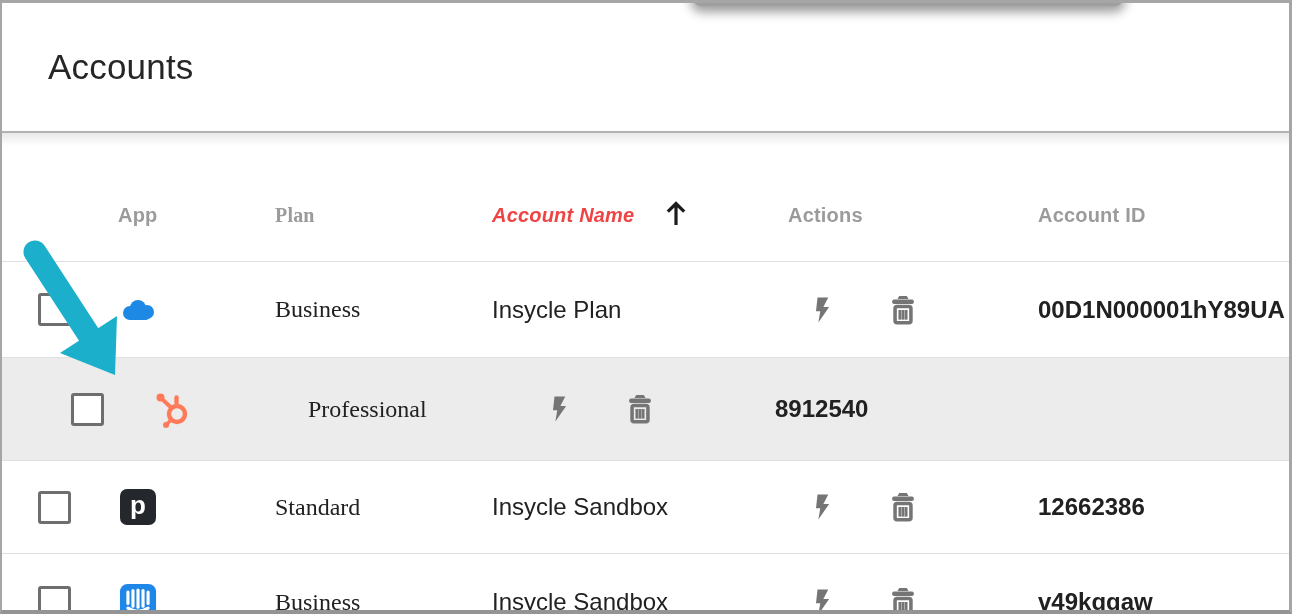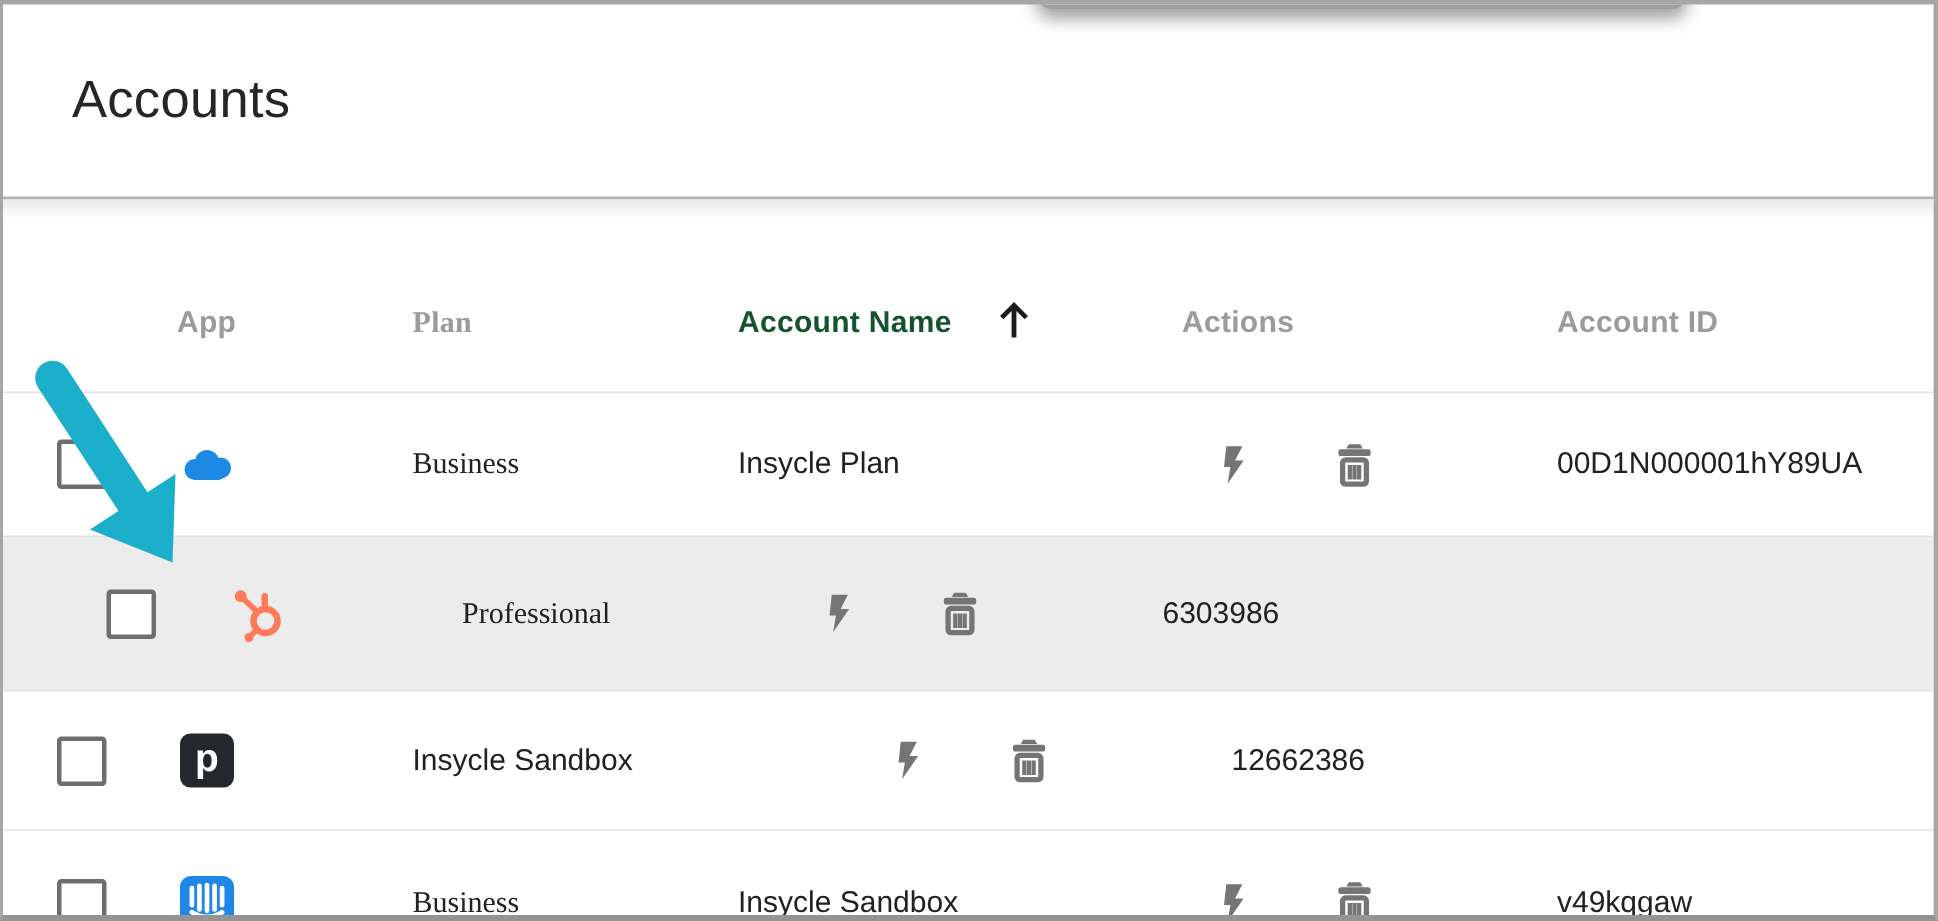--- a/index.html
+++ b/index.html
@@ -63,31 +63,31 @@
   .trow.header { height: 116px; }
   .trow.r1 { height: 96px; }
   .trow.r2 { height: 103px; background: #ececec; padding-left: 33px; }
   .trow.r3 { height: 93px; }
   .trow.r4 { height: 96px; border-bottom: none; }
   .col-select  { width: 78px;  padding-left: 36px; }
   .col-app     { width: 157px; padding-left: 38px; }
   .col-plan    { width: 217px; padding-left: 38px; font-family: Liberation Serif, serif; }
   .col-name    { width: 296px; padding-left: 38px; }
   .col-actions { width: 250px; padding-left: 0; display: flex; align-items: center; }
-  .col-id      { flex: 1; padding-left: 38px; white-space: nowrap; overflow: hidden; }
+  .col-id      { flex: 1; padding-left: 38px; white-space: nowrap; overflow: hidden; font-weight: bold; }
   .hcell {
     font-size: 20px;
     font-weight: 700;
     color: #9b9b9b;
     letter-spacing: 0.2px;
     margin-top: 24px;
   }
-  .hcell.active { color: #14532d; display: flex; align-items: center; }
+  .hcell.active { color: #ef4444; display: flex; align-items: center; font-style: italic; }
   .sort-arrow { margin-left: 26px; display: inline-block; }
-  .cell { font-size: 20px; color: #212121; }
+  .cell { font-size: 24px; color: #212121; }
   .checkbox {
     width: 33px; height: 33px;
     border: 3px solid #6e6e6e;
     border-radius: 3px;
     background: #fff;
     cursor: pointer;
   }
   .app-icon { width: 40px; height: 40px; display: flex; align-items: center; justify-content: center; }
   .pd-icon {
     width: 36px; height: 36px;
@@ -217,32 +217,33 @@
             </g>
             <rect x="6.4" y="9.6" width="11.2" height="11.4" rx="1.4" fill="none" stroke="#757575" stroke-width="2.5"></rect>
             <g stroke="#757575" stroke-width="2">
               <line x1="9.8" y1="12" x2="9.8" y2="18.8"></line>
               <line x1="12" y1="12" x2="12" y2="18.8"></line>
               <line x1="14.2" y1="12" x2="14.2" y2="18.8"></line>
             </g>
           </svg>
         </button>
       </div>
-      <div class="col-id cell">6303986</div>
+      <div class="col-id cell">8912540</div>
     </div>
 
     <div class="trow r3">
       <div class="col-select">
         <div class="checkbox"></div>
       </div>
       <div class="col-app">
         <span class="app-icon">
           <span class="pd-icon">p</span>
         </span>
       </div>
+      <div class="col-plan cell">Standard</div>
       <div class="col-name cell">Insycle Sandbox</div>
       <div class="col-actions">
         <button class="action-btn action-flash">
           <svg width="30" height="38" viewBox="0 0 24 24">
               <path fill="#757575" d="M7.6 2h8.6l-3.9 7.6h4.6L8.3 22l1.5-9H6.4z"></path>
             </svg>
         </button>
         <button class="action-btn action-trash">
           <svg width="34" height="38" viewBox="0 0 24 24">
             <g fill="#757575">

